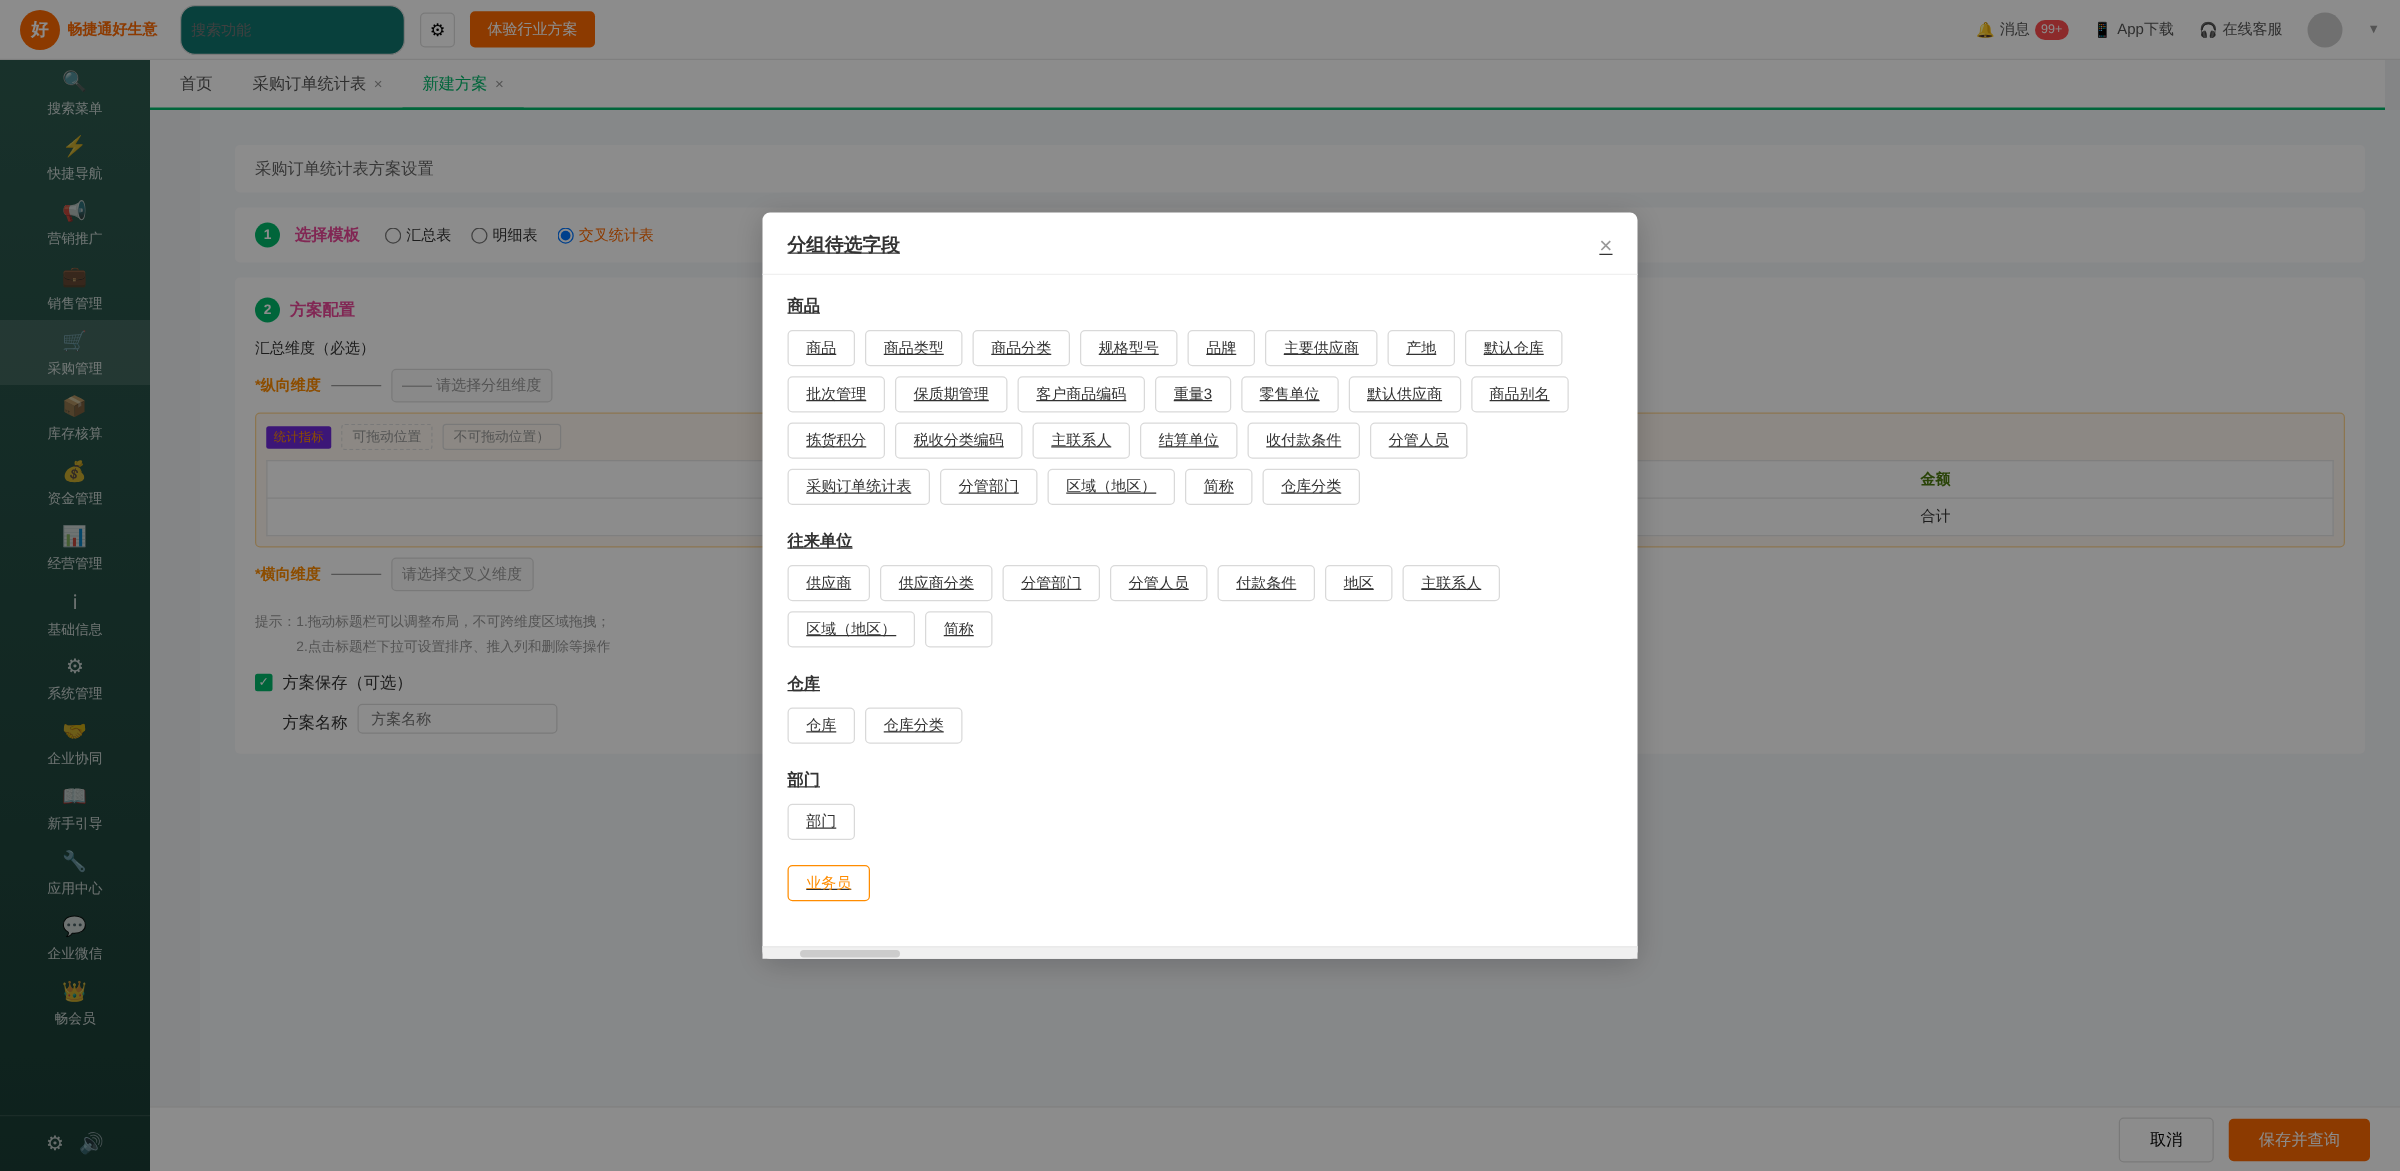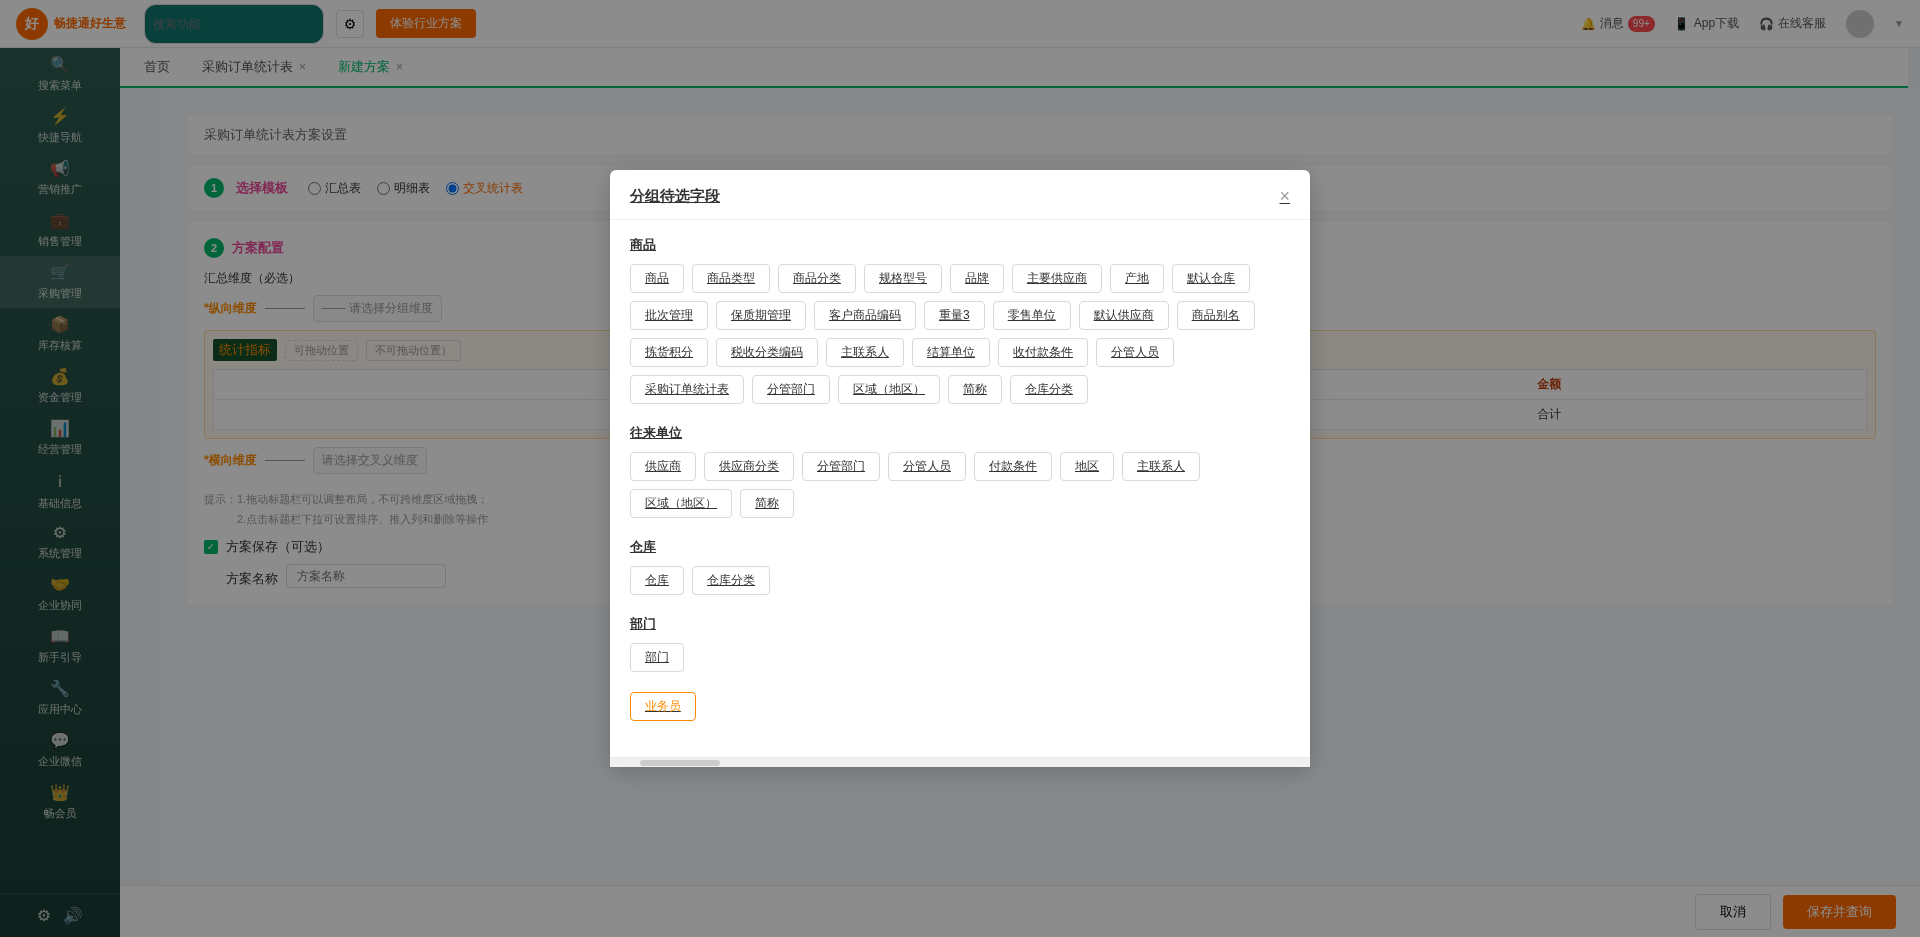--- a/index.html
+++ b/index.html
@@ -182,31 +182,31 @@
     }
 
     
     .table-area {
       background: #fff8f0; border: 1px solid #ffd591; border-radius: 4px;
       padding: 8px; margin-bottom: 8px;
     }
     .indicator-bar {
       display: flex; align-items: center; gap: 8px; margin-bottom: 8px;
     }
-    .indicator-label { font-size: 13px; color: #ff8c00; background: #14532d; padding: 2px 6px; border-radius: 2px; }
+    .indicator-label { font-size: 10px; color: #ff8c00; background: #6d28d9; padding: 2px 6px; border-radius: 2px; }
     .draggable-label { font-size: 11px; color: #999; padding: 2px 8px; border: 1px dashed #ddd; border-radius: 3px; cursor: pointer; }
     .undraggable-label { font-size: 11px; color: #999; padding: 2px 8px; border: 1px solid #ddd; border-radius: 3px; }
     .mini-table { width: 100%; border-collapse: collapse; }
     .mini-table th, .mini-table td {
       border: 1px solid #e8e8e8;
       padding: 6px 10px;
       font-size: 12px;
       text-align: center;
     }
-    .mini-table th { background: #fff; color: #c2410c; }
+    .mini-table th { background: #fff; color: #4d7c0f; font-family: Liberation Serif, serif; }
     .mini-table td { background: #fff; }
 
     
     .tips-area { font-size: 11px; color: #999; line-height: 1.8; padding: 8px 0; }
     .tips-area div::before { content: ''; }
 
     
     .save-option { display: flex; align-items: center; gap: 8px; margin-bottom: 8px; }
     .checkbox-custom {
       width: 14px; height: 14px; background: #00b96b;

